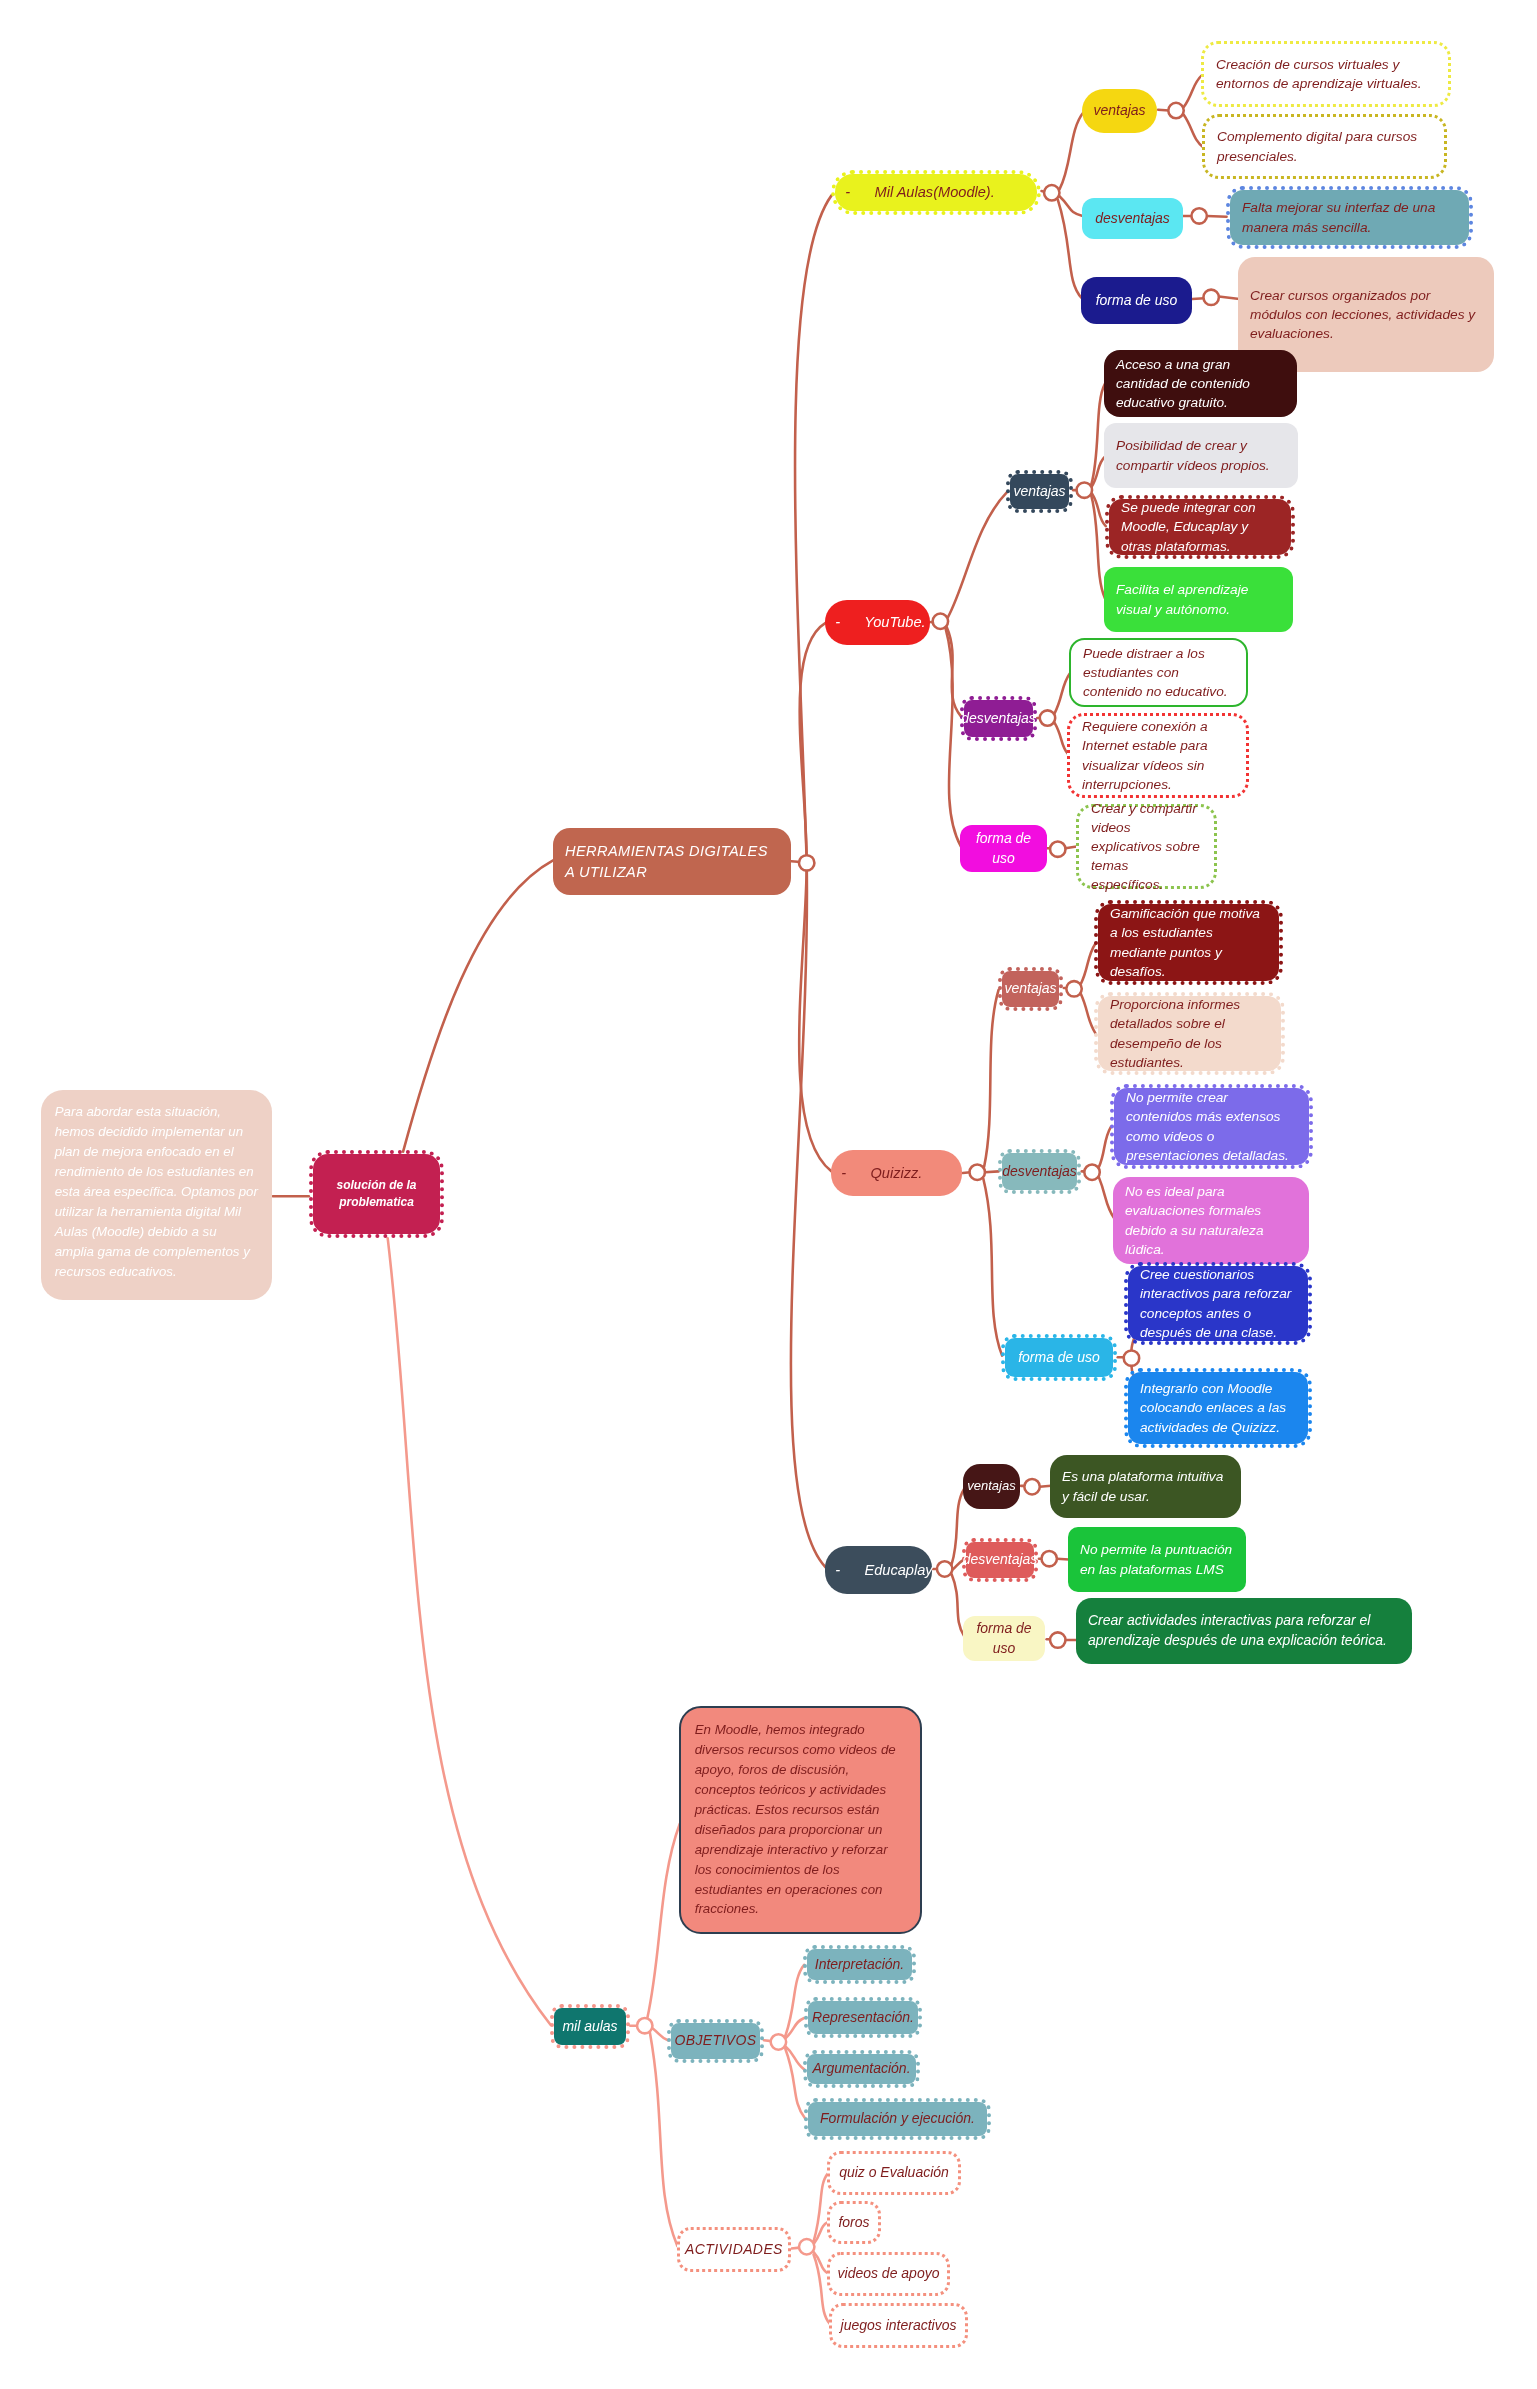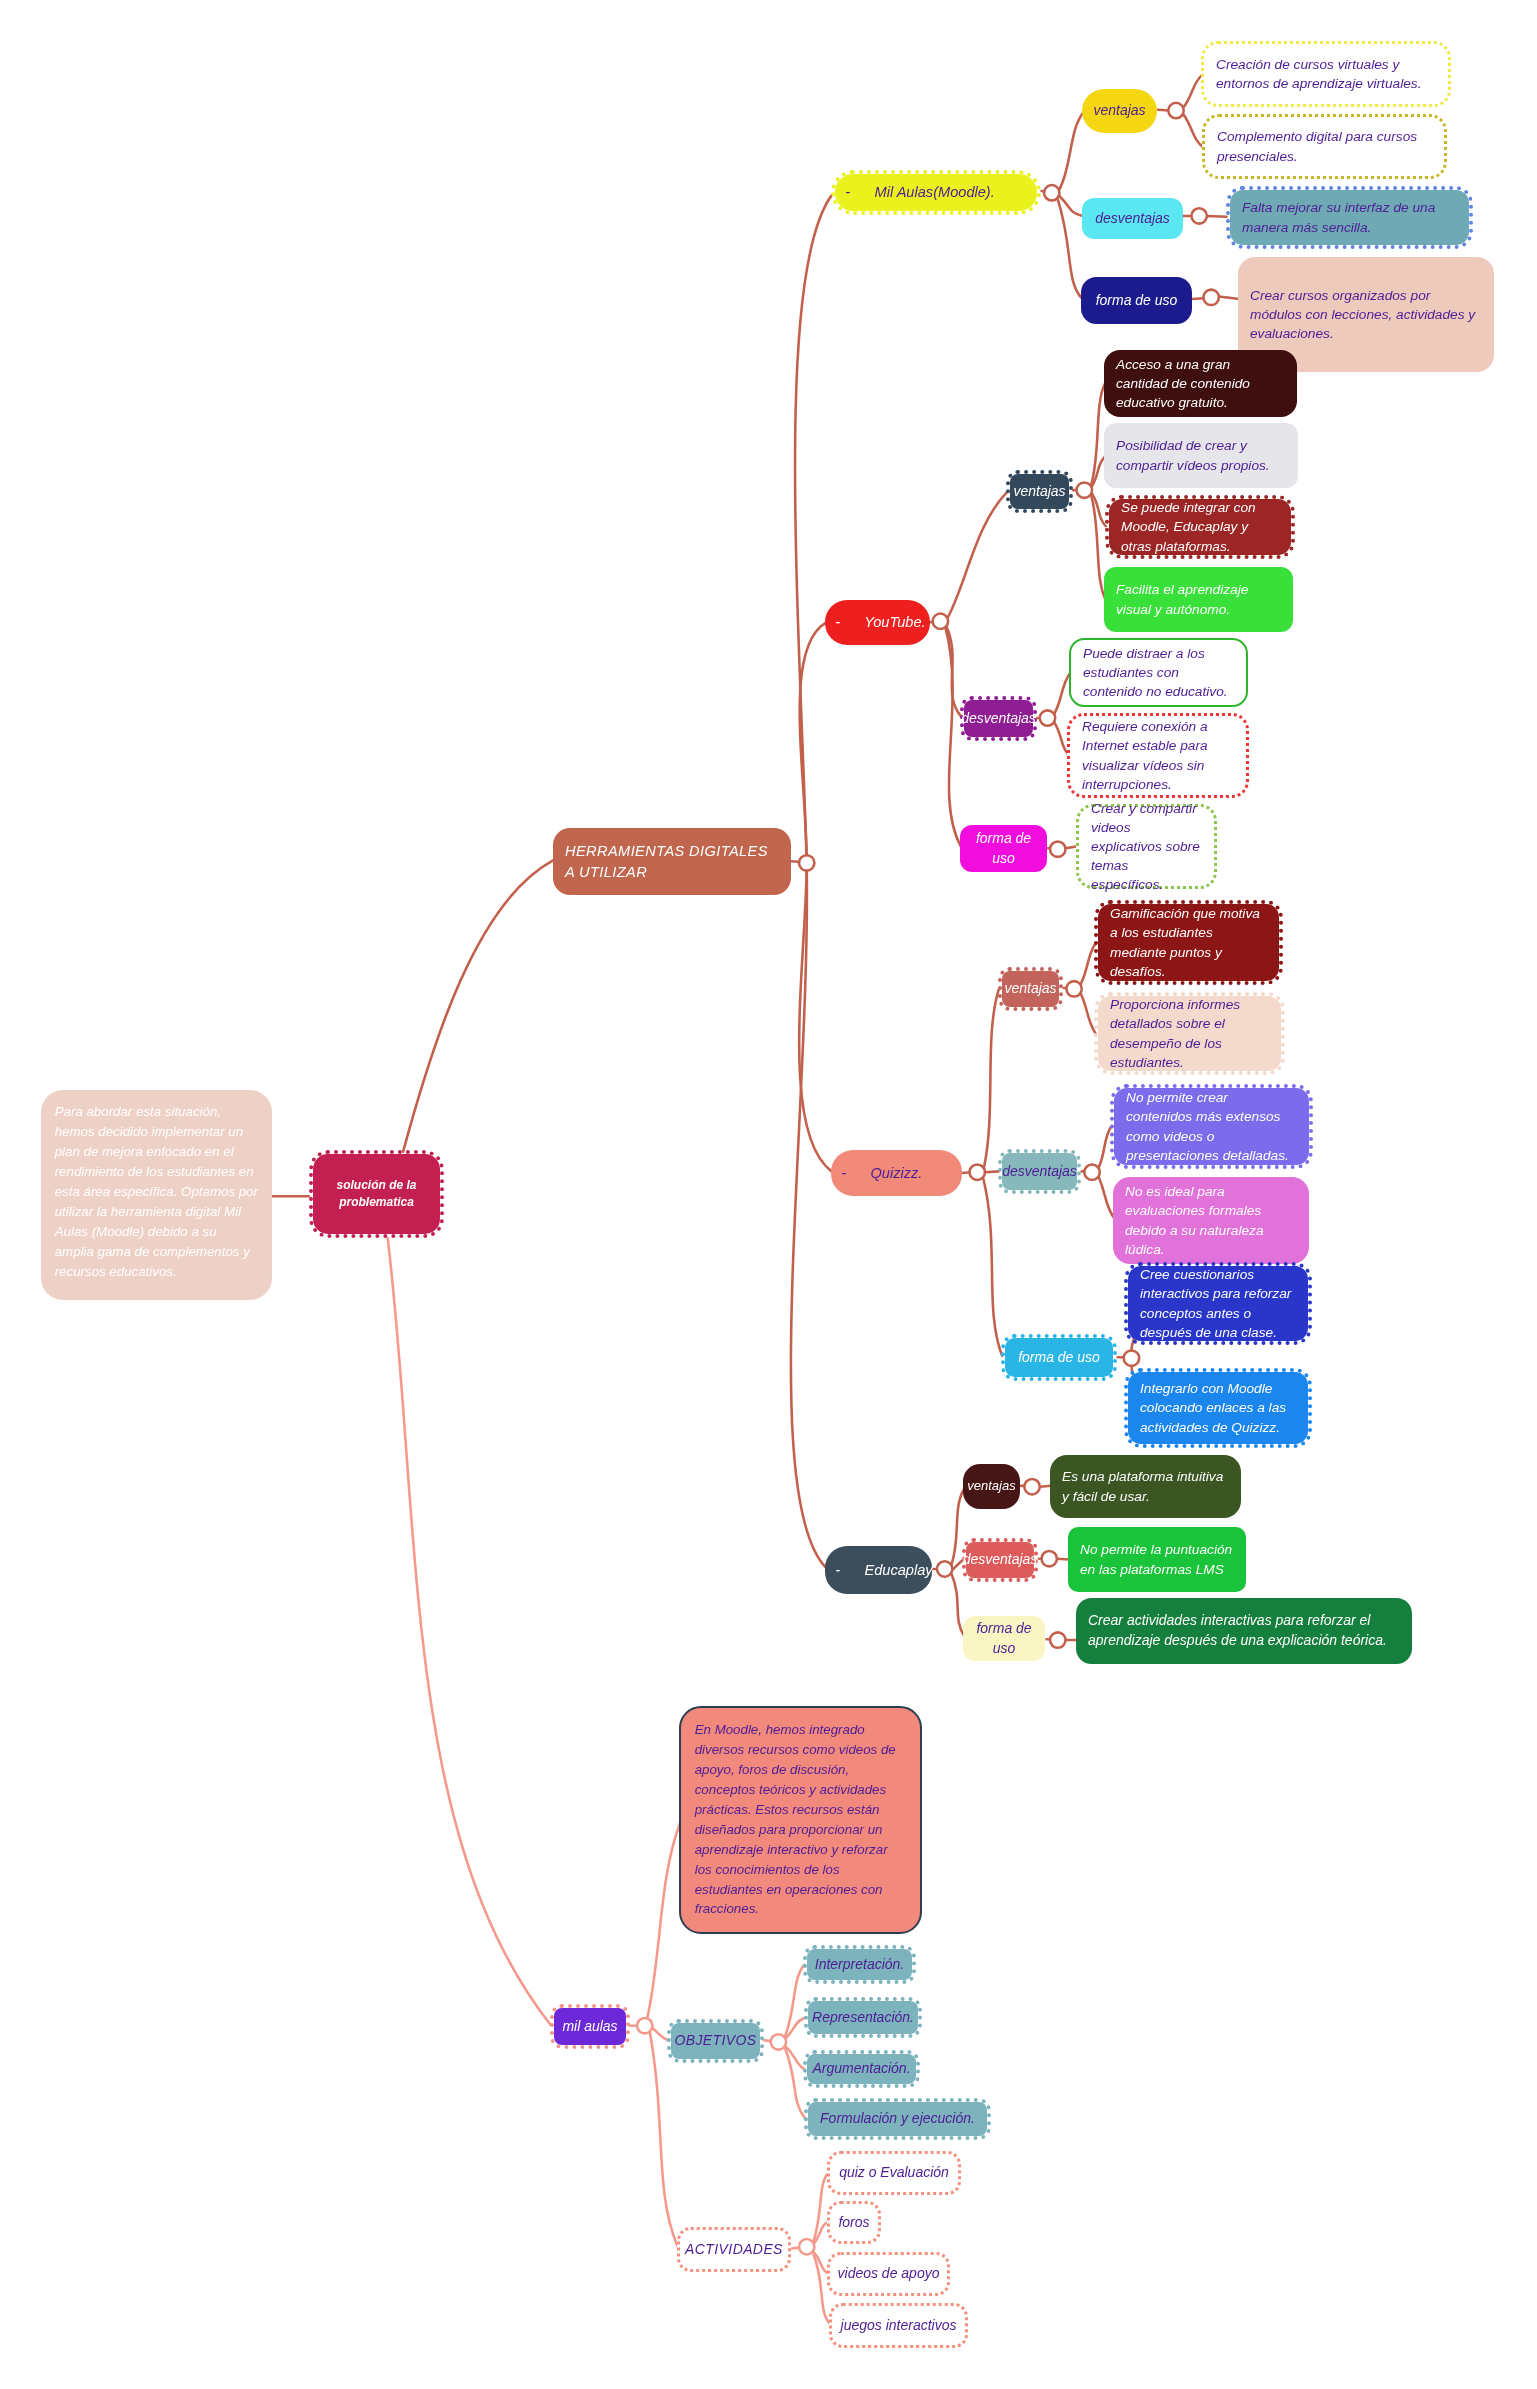--- a/index.html
+++ b/index.html
@@ -1,21 +1,21 @@
 <!DOCTYPE html>
 <html style="font-size:13.7px"><head>
 <meta charset="utf-8">
 <style>
   html,body{margin:0;padding:0;}
   body{width:1538px;height:2389px;background:#ffffff;position:relative;
        font-family:"Liberation Sans",sans-serif;}
   #canvas{position:absolute;left:0;top:0;width:1538px;height:2389px;}
   #edges{position:absolute;left:0;top:0;pointer-events:none;}
   .node{position:absolute;box-sizing:border-box;display:flex;align-items:center;
-        justify-content:center;font-style:italic;color:#4c1d95;font-size:14px;
+        justify-content:center;font-style:italic;color:#7f1d1d;font-size:14px;
         line-height:1.4;border-radius:19px;text-align:center;}
   .leaf{justify-content:flex-start;text-align:left;padding:6.9px 12px;font-size:13.7px;
         border-radius:17px;}
   .sf{border-style:dotted;border-width:4.3px;background-clip:padding-box !important;}
   .so{border-style:dotted;border-width:3.4px;background:#fff;}
   .white{color:#ffffff;}
   .platform{justify-content:flex-start;padding:0 10.3px;font-size:14.6px;white-space:pre;
             border-radius:22px;}
   .pill{border-radius:22px;padding:0 5.1px;}
   .para{font-size:13.3px;line-height:1.5;text-align:left;padding:12px 13.7px;
@@ -166,21 +166,21 @@
 
 <div class="node platform white" style="left:825px;top:1546px;width:107px;height:48px;background:#3c4d5c;">-      Educaplay.</div>
 <div class="node pill white" style="left:963px;top:1464px;width:57px;height:45px;background:#461616;border-radius:17px;font-size:13px;">ventajas</div>
 <div class="node leaf white" style="left:1050px;top:1455px;width:191px;height:63px;background:#3c5623;border-radius:17px;">Es una plataforma intuitiva y fácil de usar.</div>
 <div class="node pill sf white" style="left:962px;top:1538px;width:76px;height:44px;background:#de5b5b;border-color:#de5b5b;border-radius:12px;">desventajas</div>
 <div class="node leaf white" style="left:1068px;top:1527px;width:178px;height:65px;background:#1ac43a;border-radius:10px;">No permite la puntuación en las plataformas LMS</div>
 <div class="node pill" style="left:963px;top:1616px;width:82px;height:45px;background:#f9f6c4;border-radius:12px;">forma de uso</div>
 <div class="node leaf white" style="left:1076px;top:1598px;width:336px;height:66px;background:#15803d;border-radius:15.4px;font-size:14px;">Crear actividades interactivas para reforzar el aprendizaje después de una explicación teórica.</div>
 
 <div class="node para" style="left:679px;top:1706px;width:243px;height:228px;background:#f2897d;border:2.6px solid #2d3e50;">En Moodle, hemos integrado diversos recursos como videos de apoyo, foros de discusión, conceptos teóricos y actividades prácticas. Estos recursos están diseñados para proporcionar un aprendizaje interactivo y reforzar los conocimientos de los estudiantes en operaciones con fracciones.</div>
-<div class="node sf white" style="left:550px;top:2004px;width:80px;height:45px;background:#6d28d9;border-color:#f4958a;border-radius:12px;">mil aulas</div>
+<div class="node sf white" style="left:550px;top:2004px;width:80px;height:45px;background:#0f766e;border-color:#f4958a;border-radius:12px;">mil aulas</div>
 <div class="node sf caps" style="left:667px;top:2019px;width:97px;height:44px;background:#7cb3bd;border-color:#7cb3bd;border-radius:12px;">OBJETIVOS</div>
 <div class="node sf" style="left:803px;top:1945px;width:113px;height:39px;background:#7cb3bd;border-color:#7cb3bd;border-radius:12px;">Interpretación.</div>
 <div class="node sf" style="left:804px;top:1997px;width:118px;height:41px;background:#7cb3bd;border-color:#7cb3bd;border-radius:12px;">Representación.</div>
 <div class="node sf" style="left:803px;top:2050px;width:117px;height:38px;background:#7cb3bd;border-color:#7cb3bd;border-radius:12px;">Argumentación.</div>
 <div class="node sf" style="left:804px;top:2098px;width:187px;height:42px;background:#7cb3bd;border-color:#7cb3bd;border-radius:12px;">Formulación y ejecución.</div>
 <div class="node so caps" style="left:677px;top:2227px;width:114px;height:45px;border-color:#f4907e;border-radius:13.7px;">ACTIVIDADES</div>
 <div class="node so" style="left:827px;top:2151px;width:134px;height:44px;border-color:#f4907e;border-radius:13.7px;">quiz o Evaluación</div>
 <div class="node so" style="left:827px;top:2201px;width:54px;height:43px;border-color:#f4907e;border-radius:13.7px;">foros</div>
 <div class="node so" style="left:827px;top:2252px;width:123px;height:44px;border-color:#f4907e;border-radius:13.7px;">videos de apoyo</div>
 <div class="node so" style="left:829px;top:2303px;width:139px;height:45px;border-color:#f4907e;border-radius:13.7px;">juegos interactivos</div>

